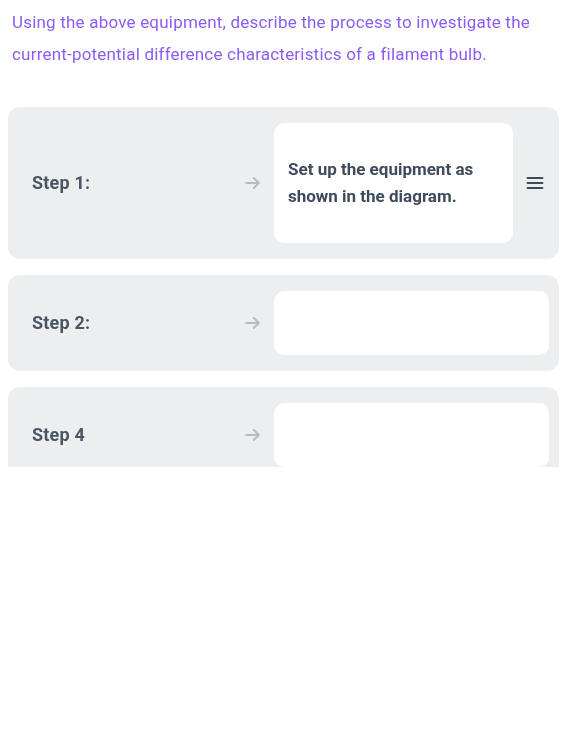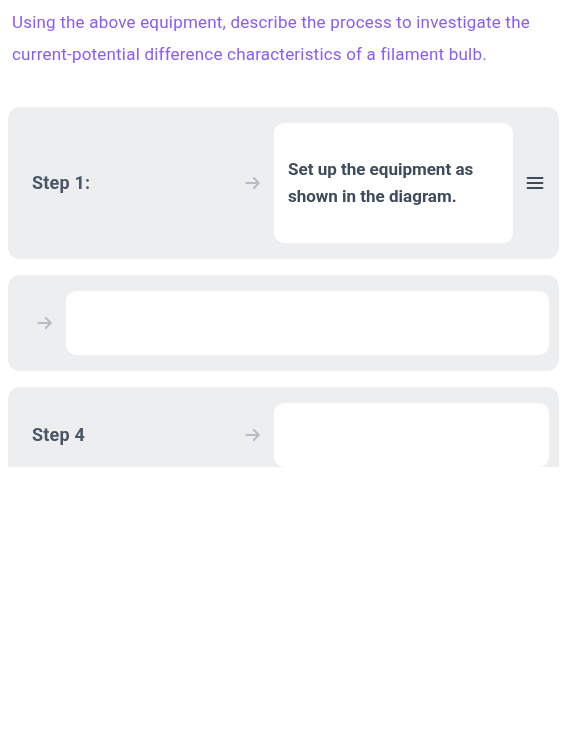--- a/index.html
+++ b/index.html
@@ -84,20 +84,21 @@
     <div class="drag">
       <svg viewBox="0 0 24 18" fill="none" stroke="#3d4b5c" stroke-width="2.2" stroke-linecap="round">
         <line x1="3" y1="3" x2="21" y2="3"></line>
         <line x1="3" y1="9" x2="21" y2="9"></line>
         <line x1="3" y1="15" x2="21" y2="15"></line>
       </svg>
     </div>
   </div>
 
   <div class="step-row">
+    <div class="step-label">Step 2:</div>
     <div class="arrow">
       <svg viewBox="0 0 24 24" fill="none" stroke="#b6bcc4" stroke-width="2.4" stroke-linecap="round" stroke-linejoin="round">
         <line x1="4" y1="12" x2="18" y2="12"></line>
         <polyline points="13 6 19 12 13 18"></polyline>
       </svg>
     </div>
     <div class="answer-box">
       <div class="answer-text"></div>
     </div>
   </div>

